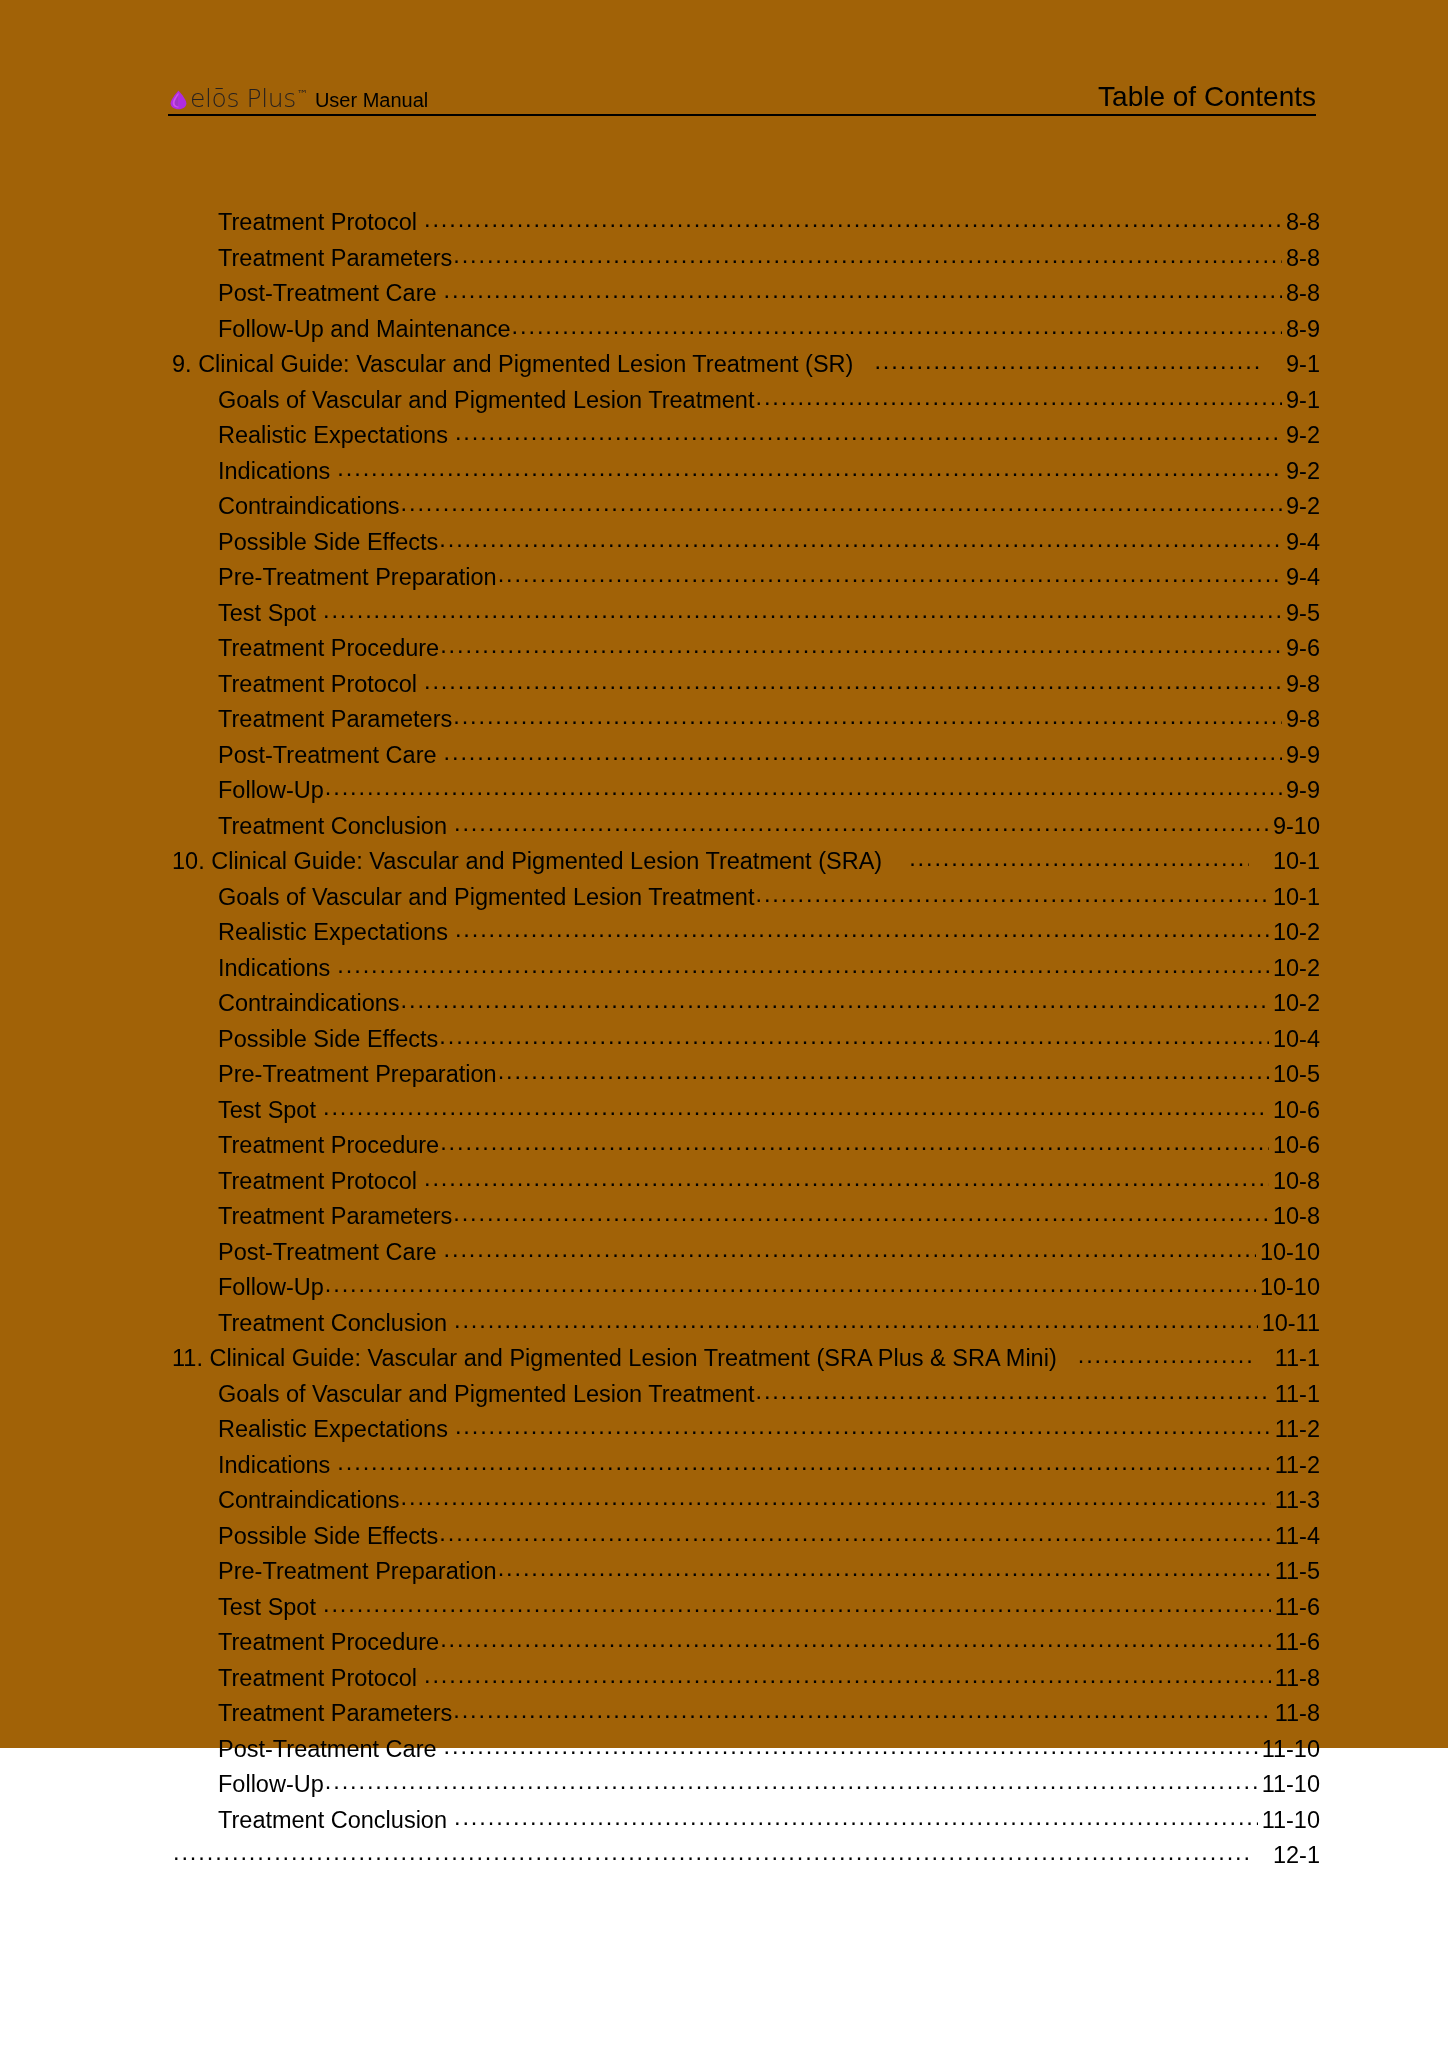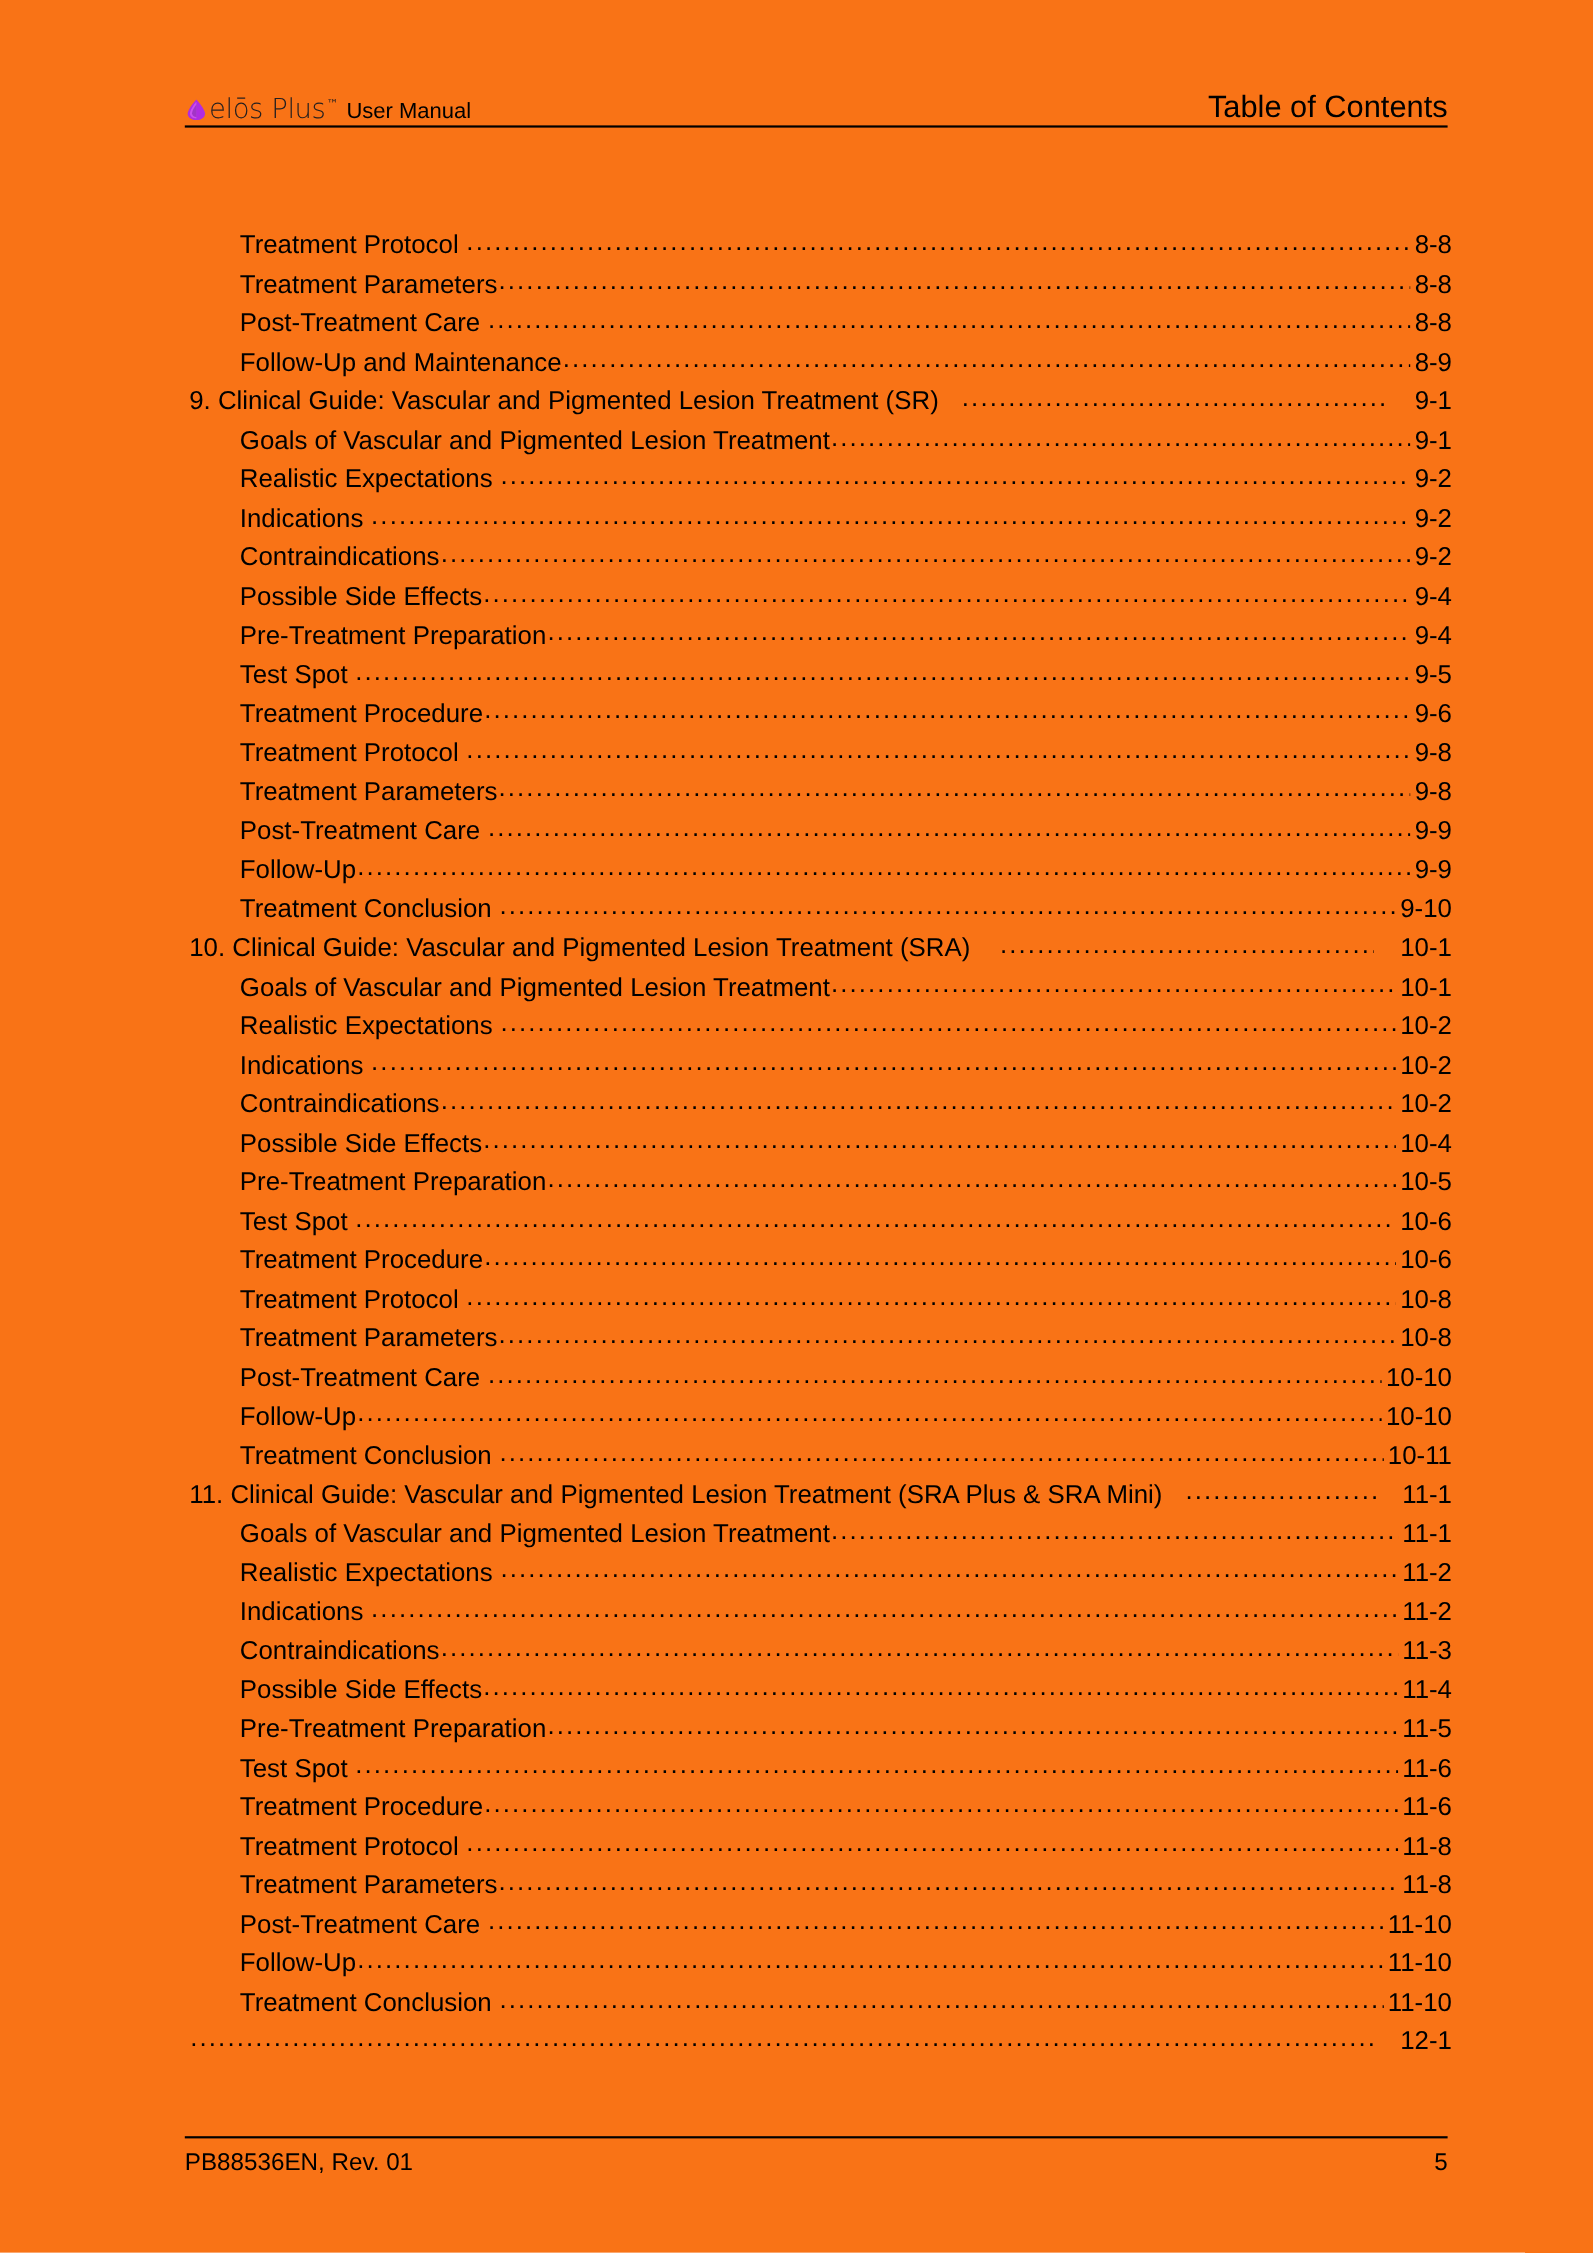--- a/index.html
+++ b/index.html
@@ -10,23 +10,23 @@
   body {
     width: 1448px;
     height: 2048px;
     font-family: "Liberation Sans", sans-serif;
     color: #000000;
     -webkit-font-smoothing: antialiased;
   }
   .page {
     position: relative;
     width: 1448px;
-    height: 2048px;
+    height: 1748px;
     box-sizing: border-box;
-    background: #f97316;
+    background: #a16207;
   }
 
   
   .header {
     position: absolute;
     left: 168px;
     top: 76px;
     width: 1148px;
     height: 40px;
     display: flex;
@@ -394,18 +394,14 @@
         <span class="toc-label">Treatment Conclusion</span>
         <span class="toc-leader lead-space"></span>
         <span class="toc-page">11-10</span>
       </div>
       <div class="toc-row level-1">
         <span class="toc-leader"></span>
         <span class="toc-page">12-1</span>
       </div>
     </div>
 
-  <div class="footer">
-    <span>PB88536EN, Rev. 01</span>
-    <span>5</span>
-  </div>
 
 </div>
 
 </body></html>

